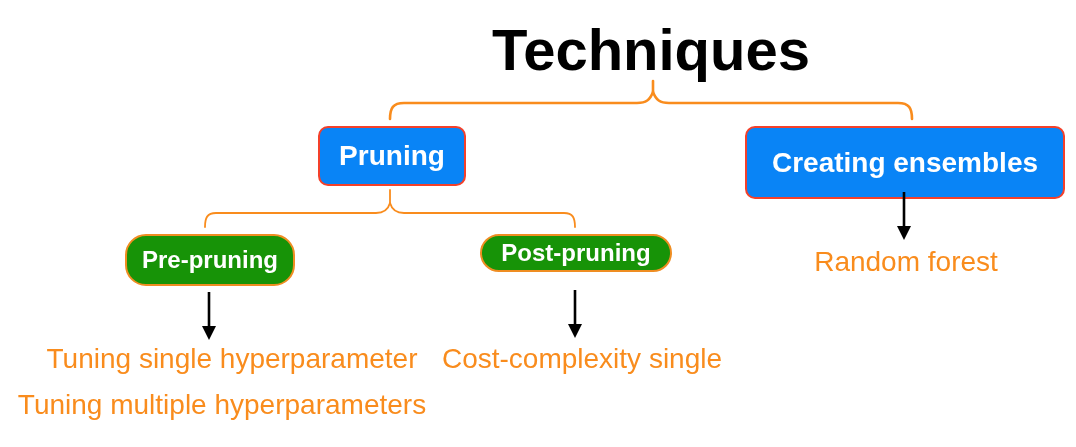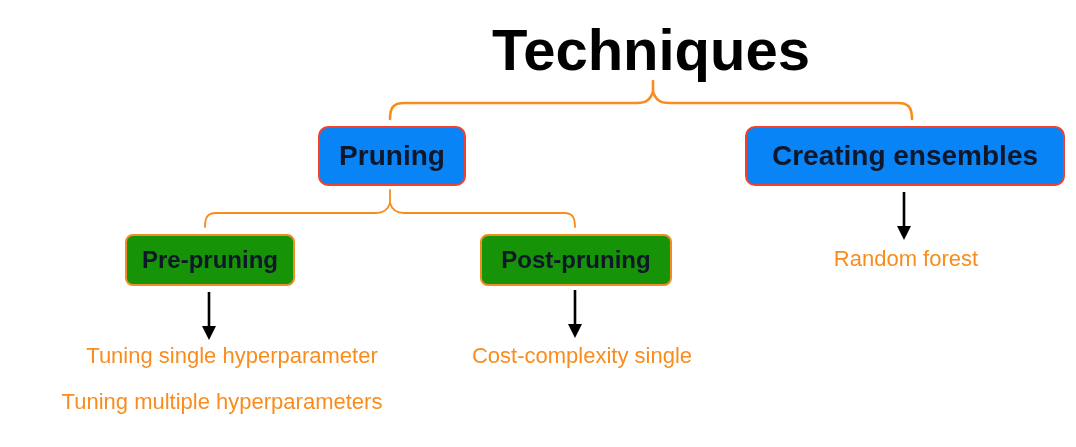--- a/index.html
+++ b/index.html
@@ -32,46 +32,46 @@
     font-size:58px;
     font-weight:bold;
     color:var(--title-black);
     white-space:nowrap;
   }
   .node{
     position:absolute;
     display:flex;
     align-items:center;
     justify-content:center;
-    color:#0f172a;
+    color:#ffffff;
     font-weight:bold;
     white-space:nowrap;
     box-sizing:border-box;
   }
   .node.blue{
     background:var(--node-blue);
     border:2px solid var(--node-blue-border);
     border-radius:10px;
     font-size:28px;
   }
   .node.green{
     background:var(--node-green);
     border:2px solid var(--node-green-border);
-    border-radius:8px;
+    border-radius:21px;
     font-size:24px;
   }
   .node-pruning{left:318px;top:126px;width:148px;height:60px;}
-  .node-creating-ensembles{left:745px;top:126px;width:320px;height:60px;}
+  .node-creating-ensembles{left:745px;top:126px;width:320px;height:73px;}
   .node-pre-pruning{left:125px;top:234px;width:170px;height:52px;}
-  .node-post-pruning{left:480px;top:234px;width:192px;height:52px;}
+  .node-post-pruning{left:480px;top:234px;width:192px;height:38px;}
   .leaf-label{
     position:absolute;
     transform:translateX(-50%);
     color:var(--accent-orange);
-    font-size:22px;
+    font-size:28px;
     white-space:nowrap;
   }
   .leaf-tuning-single{left:232px;top:343px;}
   .leaf-tuning-multiple{left:222px;top:389px;}
   .leaf-cost-complexity{left:582px;top:343px;}
   .leaf-random-forest{left:906px;top:246px;}
   svg{position:absolute;overflow:visible;}
   .brace path{
     fill:none;
     stroke:var(--accent-orange);

